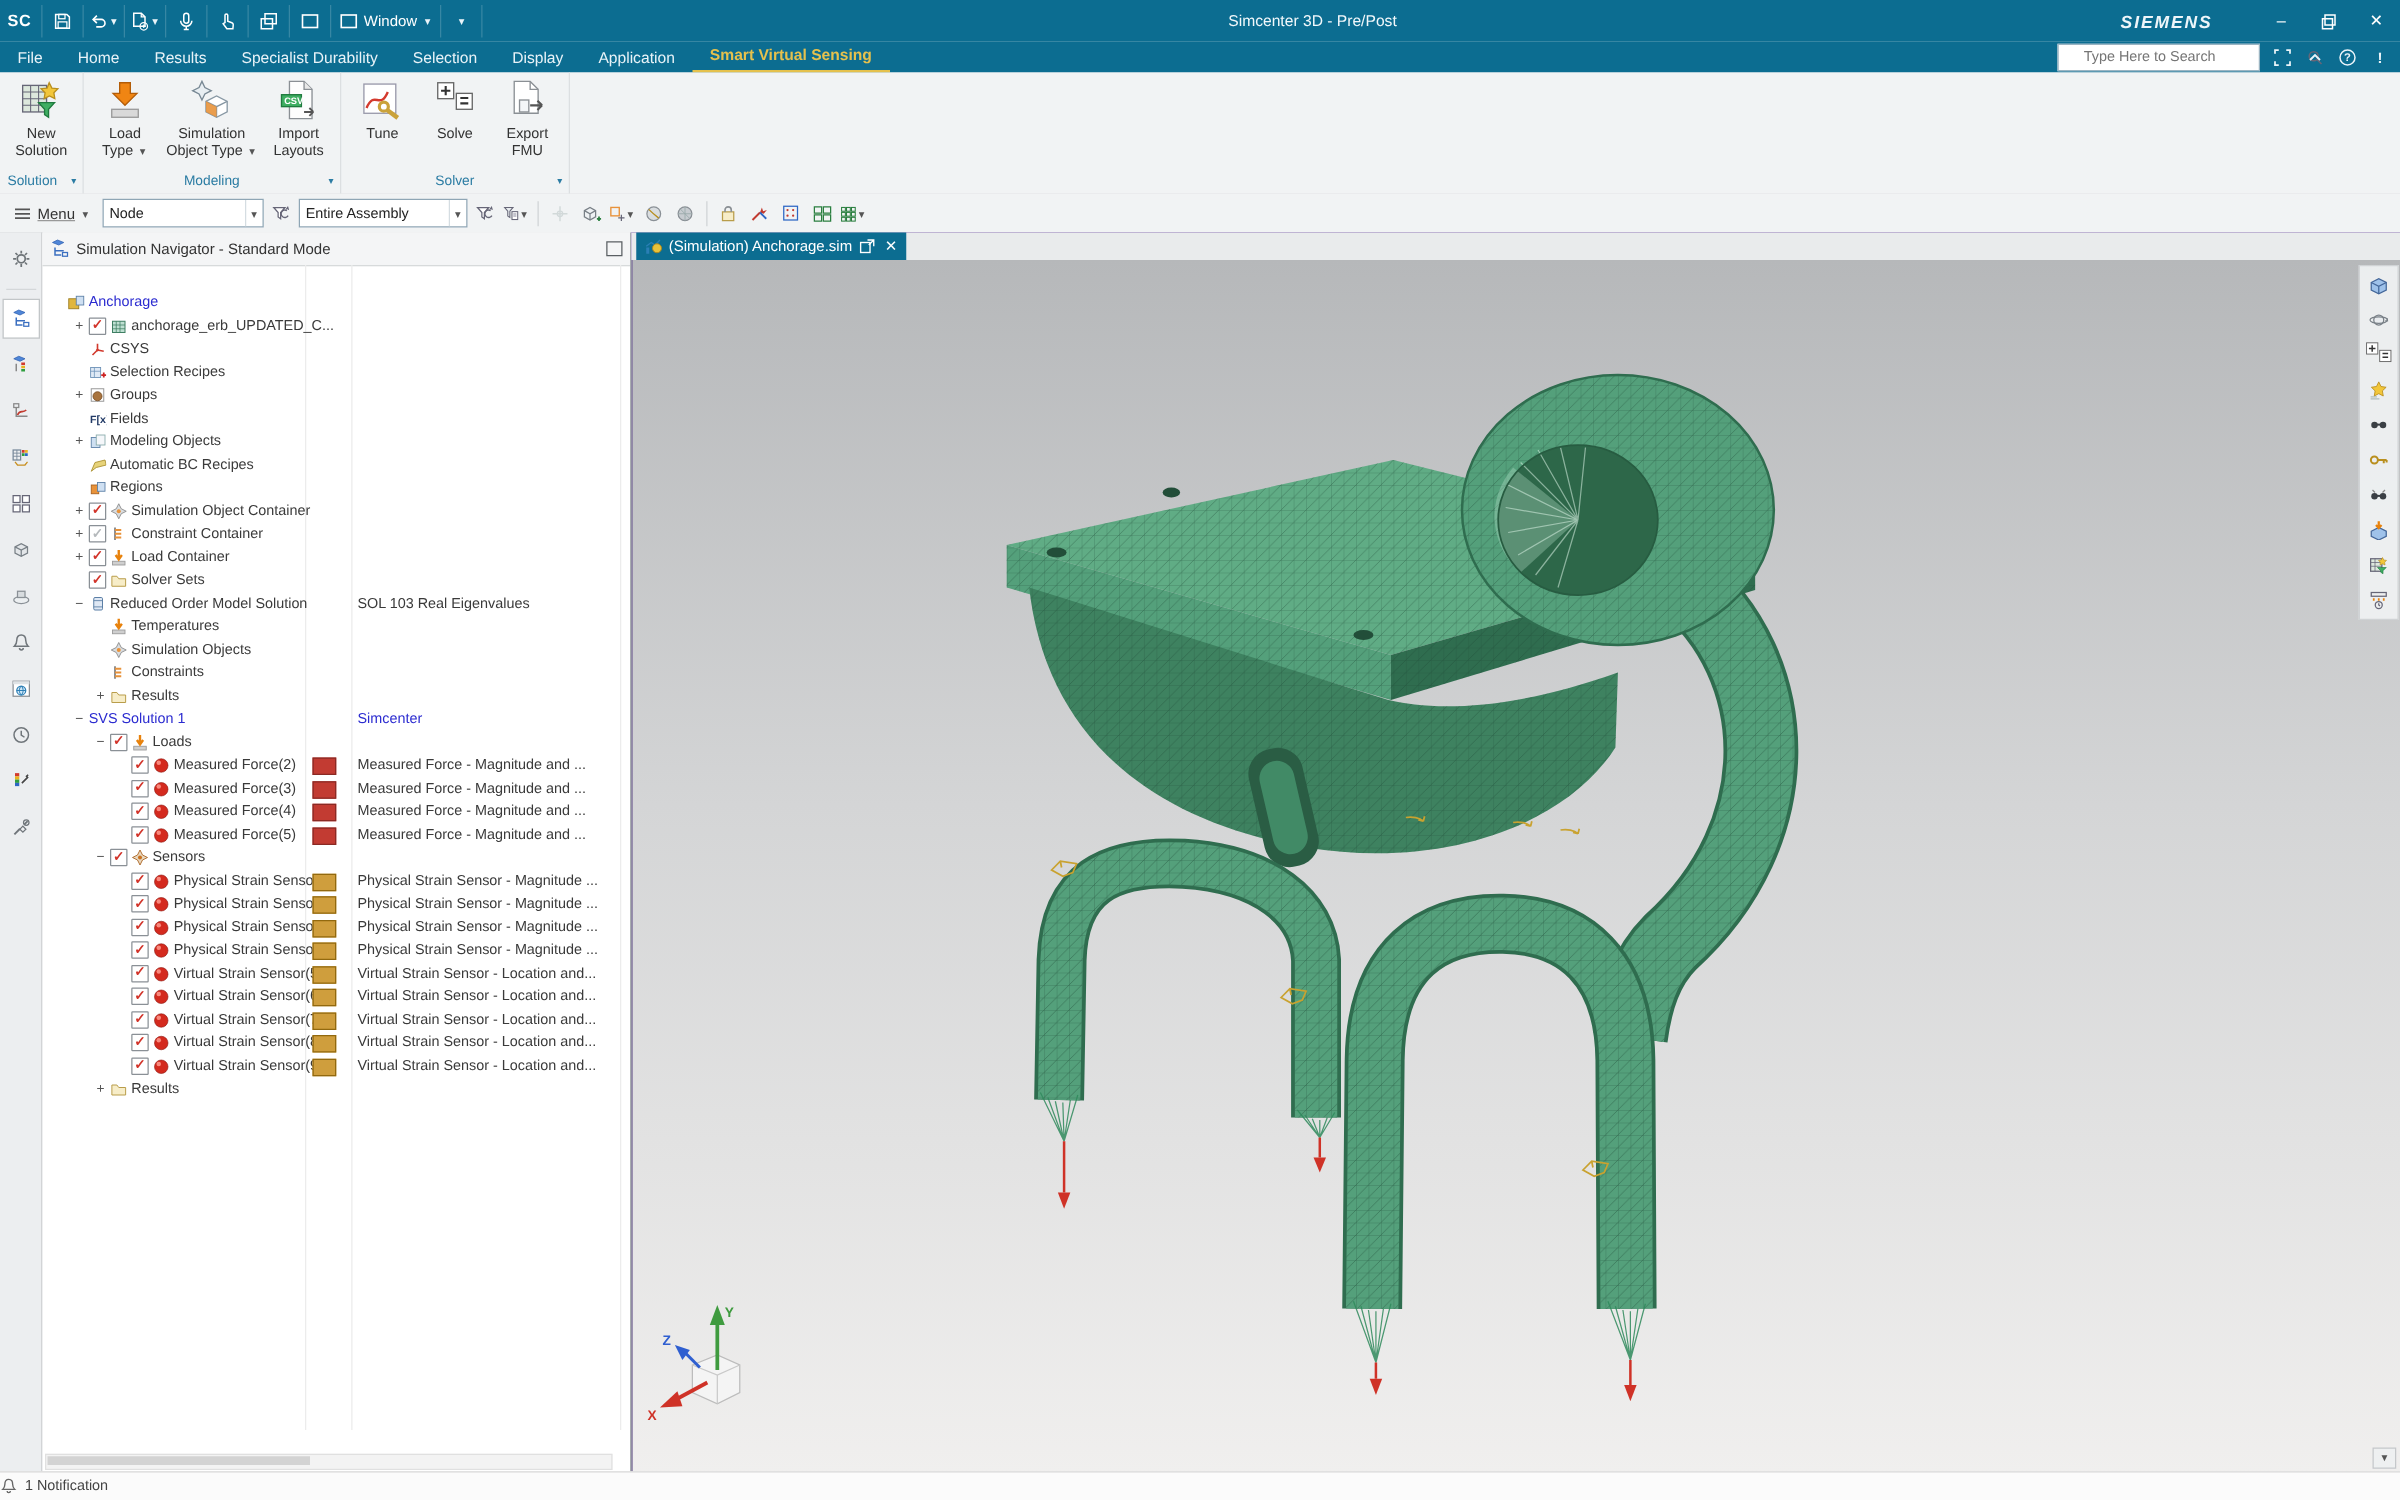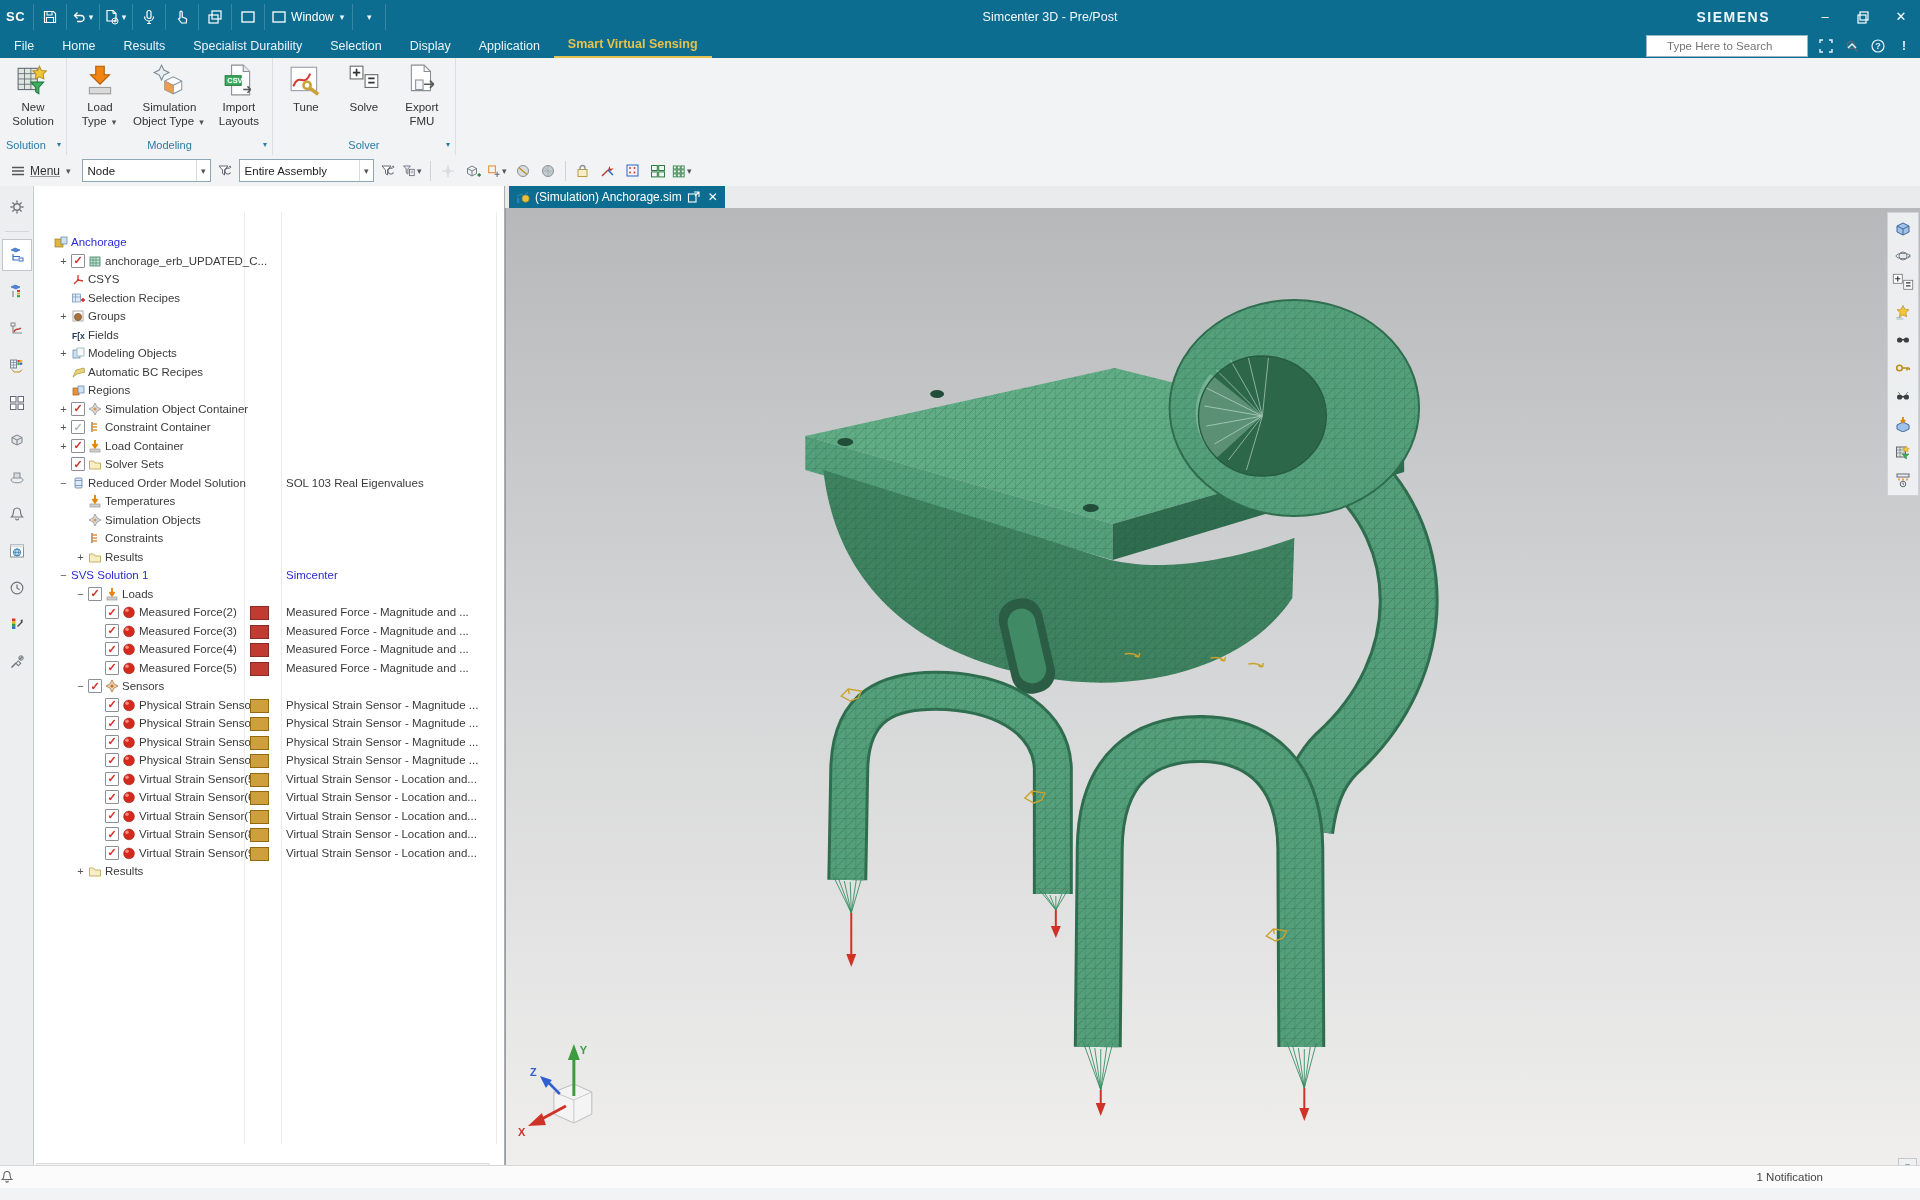--- a/index.html
+++ b/index.html
@@ -15,21 +15,21 @@
   .titlebar{position:absolute;top:0;left:0;right:0;height:33px;background:var(--teal);
     display:flex;align-items:center;color:#fff;}
   .sclogo{font-weight:bold;font-size:13px;padding:0 8px 0 6px;letter-spacing:.5px;}
   .qbtn{height:26px;min-width:26px;display:flex;align-items:center;justify-content:center;
     padding:0 3px;border-right:1px solid rgba(255,255,255,.18);}
   .qbtn:first-child{border-left:1px solid rgba(255,255,255,.18);}
   .caret{font-size:9px;color:#eaf4f9;padding:0 2px;}
   .win-label{display:flex;align-items:center;gap:4px;padding:0 6px;height:26px;
     border-right:1px solid rgba(255,255,255,.18);}
   .tb-title{position:absolute;left:850px;width:400px;text-align:center;font-size:12.5px;color:#f2f8fb;}
-  .brand{position:absolute;right:150px;font-weight:bold;letter-spacing:1.5px;font-size:14px;color:#eef6fa;}
+  .brand{position:absolute;right:150px;font-weight:bold;letter-spacing:1.5px;font-size:14px;color:#eef6fa;font-style:italic;}
   .winctl{position:absolute;right:0;top:0;height:33px;display:flex;}
   .winctl div{width:38px;height:33px;display:flex;align-items:center;justify-content:center;font-size:13px;color:#fff;}
   
   .menubar{position:absolute;top:33px;left:0;right:0;height:25px;background:var(--teal);
     display:flex;align-items:center;color:#e9f3f8;}
   .menu-item{padding:0 14px;height:25px;display:flex;align-items:center;font-size:12.5px;cursor:default;}
   .menu-item.active{color:var(--gold);border-bottom:2px solid var(--gold);font-weight:bold;}
   .menubar-right{position:absolute;right:8px;display:flex;align-items:center;gap:10px;}
   .searchbox{width:160px;height:20px;background:#fff;border:1px solid #9ab4c2;display:flex;align-items:center;}
   .searchbox input{flex:1;border:none;outline:none;font-size:11.5px;padding:0 20px;color:#555;
@@ -99,23 +99,23 @@
   .canvas{position:absolute;top:22px;left:0;right:0;bottom:0;
     background:linear-gradient(180deg,var(--vp-top) 0%,#d4d5d6 45%,var(--vp-bottom) 100%);
     border-left:1px solid #9b9fa2;}
   .canvas svg.scene{position:absolute;inset:0;width:100%;height:100%;}
   .rightbar{position:absolute;right:1px;top:4px;width:30px;display:flex;flex-direction:column;
     align-items:center;gap:4px;padding:3px 0;background:rgba(240,242,243,.92);border:1px solid #d0d3d5;}
   .rbarbtn{width:24px;height:24px;display:flex;align-items:center;justify-content:center;}
   .vscrollbtn{position:absolute;right:3px;bottom:3px;width:17px;height:15px;background:#eef0f1;
     border:1px solid #c5c8ca;display:flex;align-items:center;justify-content:center;font-size:8px;color:#555;}
   
-  .statusbar{position:absolute;bottom:12px;left:0;right:0;height:22px;background:#fbfbfb;
-    border-top:1px solid #d8d8d8;display:flex;align-items:center;justify-content:space-between;
-    padding-right:97px;gap:6px;font-size:11.5px;color:#444;}
+  .statusbar{position:absolute;bottom:0;left:0;right:0;height:22px;background:#fbfbfb;
+    border-top:1px solid #d8d8d8;display:flex;align-items:center;justify-content:flex-start;
+    padding-right:72px;gap:6px;font-size:11.5px;color:#444;}
   
   .f-top{fill:#60ac85;}
   .f-mid{fill:var(--model-green);}
   .f-dark{fill:var(--model-green-dark);}
   .f-deep{fill:var(--model-green-deep);}
   .meshfill{fill:url(#mesh);opacity:.5;}
   .tube{fill:none;stroke:var(--model-green);}
   .tube-edge{fill:none;stroke:var(--model-green-deep);}
   .tube-mesh{fill:none;stroke:url(#mesh);opacity:.55;}
   .spider{stroke:#2f8a5c;stroke-width:1;fill:none;opacity:.85;}
@@ -555,20 +555,31 @@
         <div class="stripbtn">
           <svg class="i16" viewBox="0 0 16 16">
             <path d="M2.5 13.5l4.5-4.5M10.5 5.5l2.6-2.6" stroke="#70767b" stroke-width="1.5"></path>
             <rect x="7.6" y="7.6" width="3.4" height="3.4" transform="rotate(45 9.3 9.3)" fill="none" stroke="#70767b"></rect>
             <circle cx="12" cy="4" r="2.2" fill="none" stroke="#70767b"></circle>
           </svg>
         </div>
       </div>
 
     <div class="navpanel">
+      <div class="nav-title">
+        <span>
+          <svg class="i16" viewBox="0 0 16 16">
+              <path d="M2 3l4-2 5 2-4 2z" fill="#4f86d8" stroke="#2d5fb0" stroke-width=".6"></path>
+              <path d="M4 7v6h5M4 9.5h7" fill="none" stroke="#3b6fc0" stroke-width="1.2"></path>
+              <rect x="10" y="11" width="4" height="3" fill="none" stroke="#3b6fc0"></rect>
+            </svg>
+        </span>
+        <span>Simulation Navigator - Standard Mode</span>
+        <span class="nav-restore"></span>
+      </div>
       <div class="vline" style="left:210px;"></div>
       <div class="vline" style="left:247px;"></div>
       <div class="vline" style="left:462px;"></div>
       <div class="tree" id="tree-rows">
           <div class="trow" style="padding-left: 8px;">
             <span class="exp"></span>
             <span class="ticon">
               <svg class="i14" viewBox="0 0 14 14">
                 <rect x="1" y="4" width="8" height="8" fill="#e0b63e" stroke="#9a7b20" stroke-width=".7"></rect>
                 <rect x="7" y="2" width="6" height="7" fill="#cfe0f2" stroke="#5b7fa6" stroke-width=".7"></rect>

